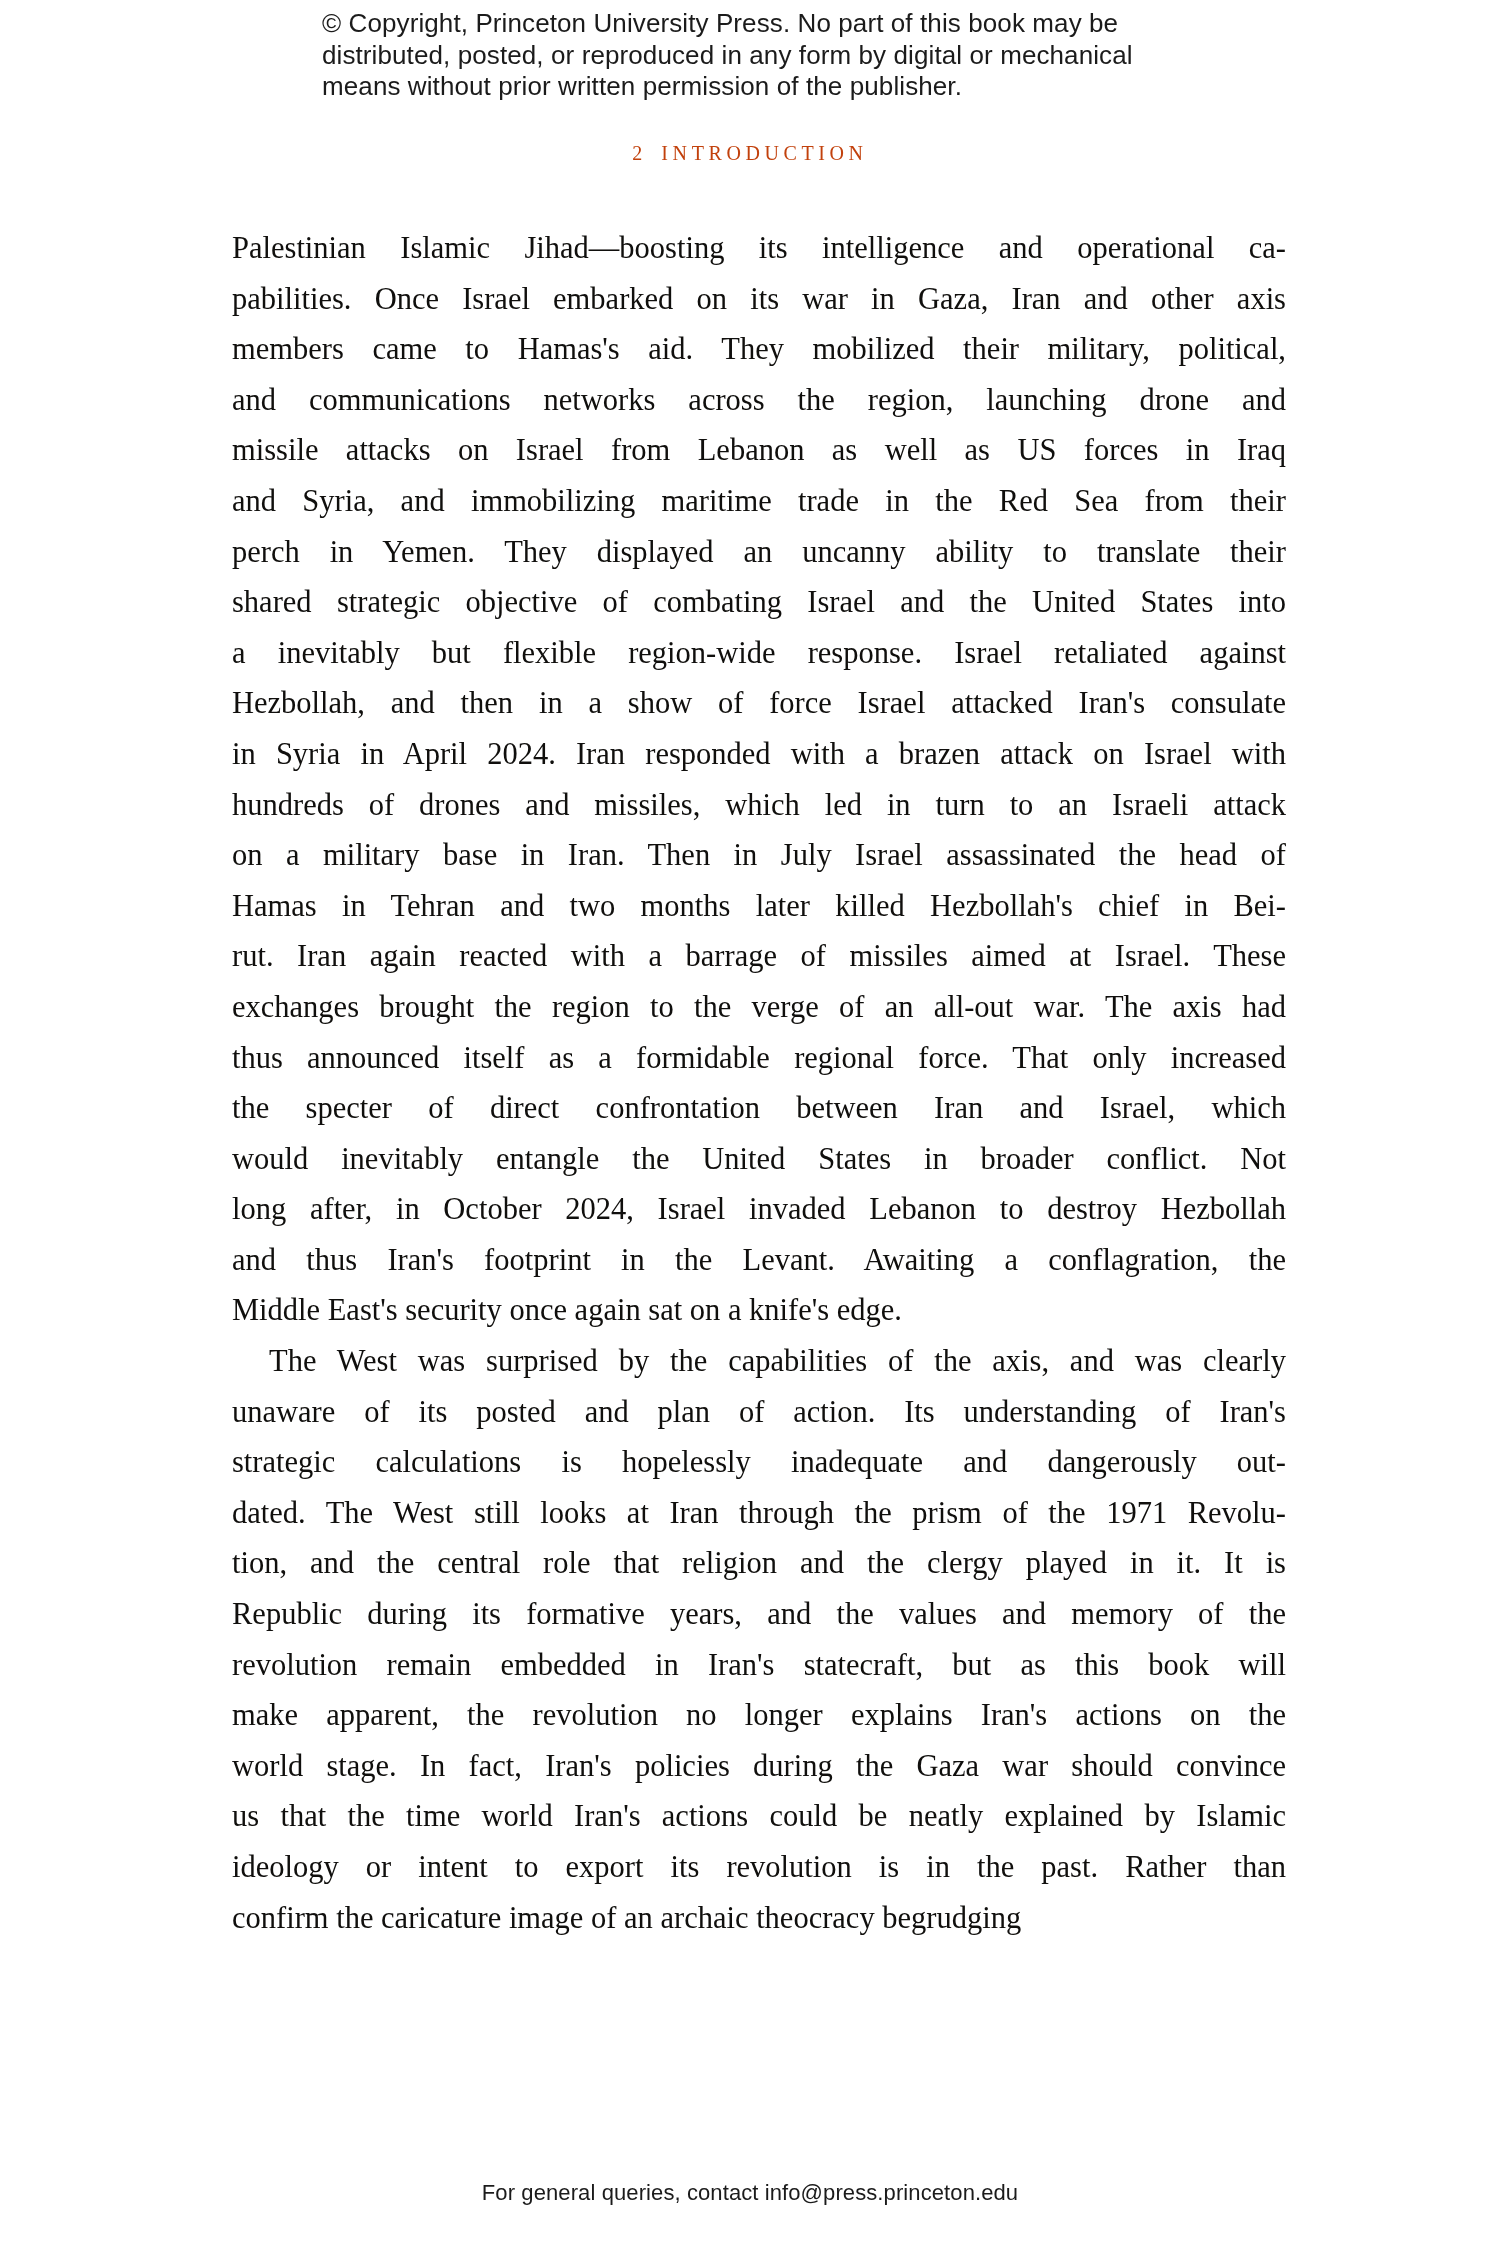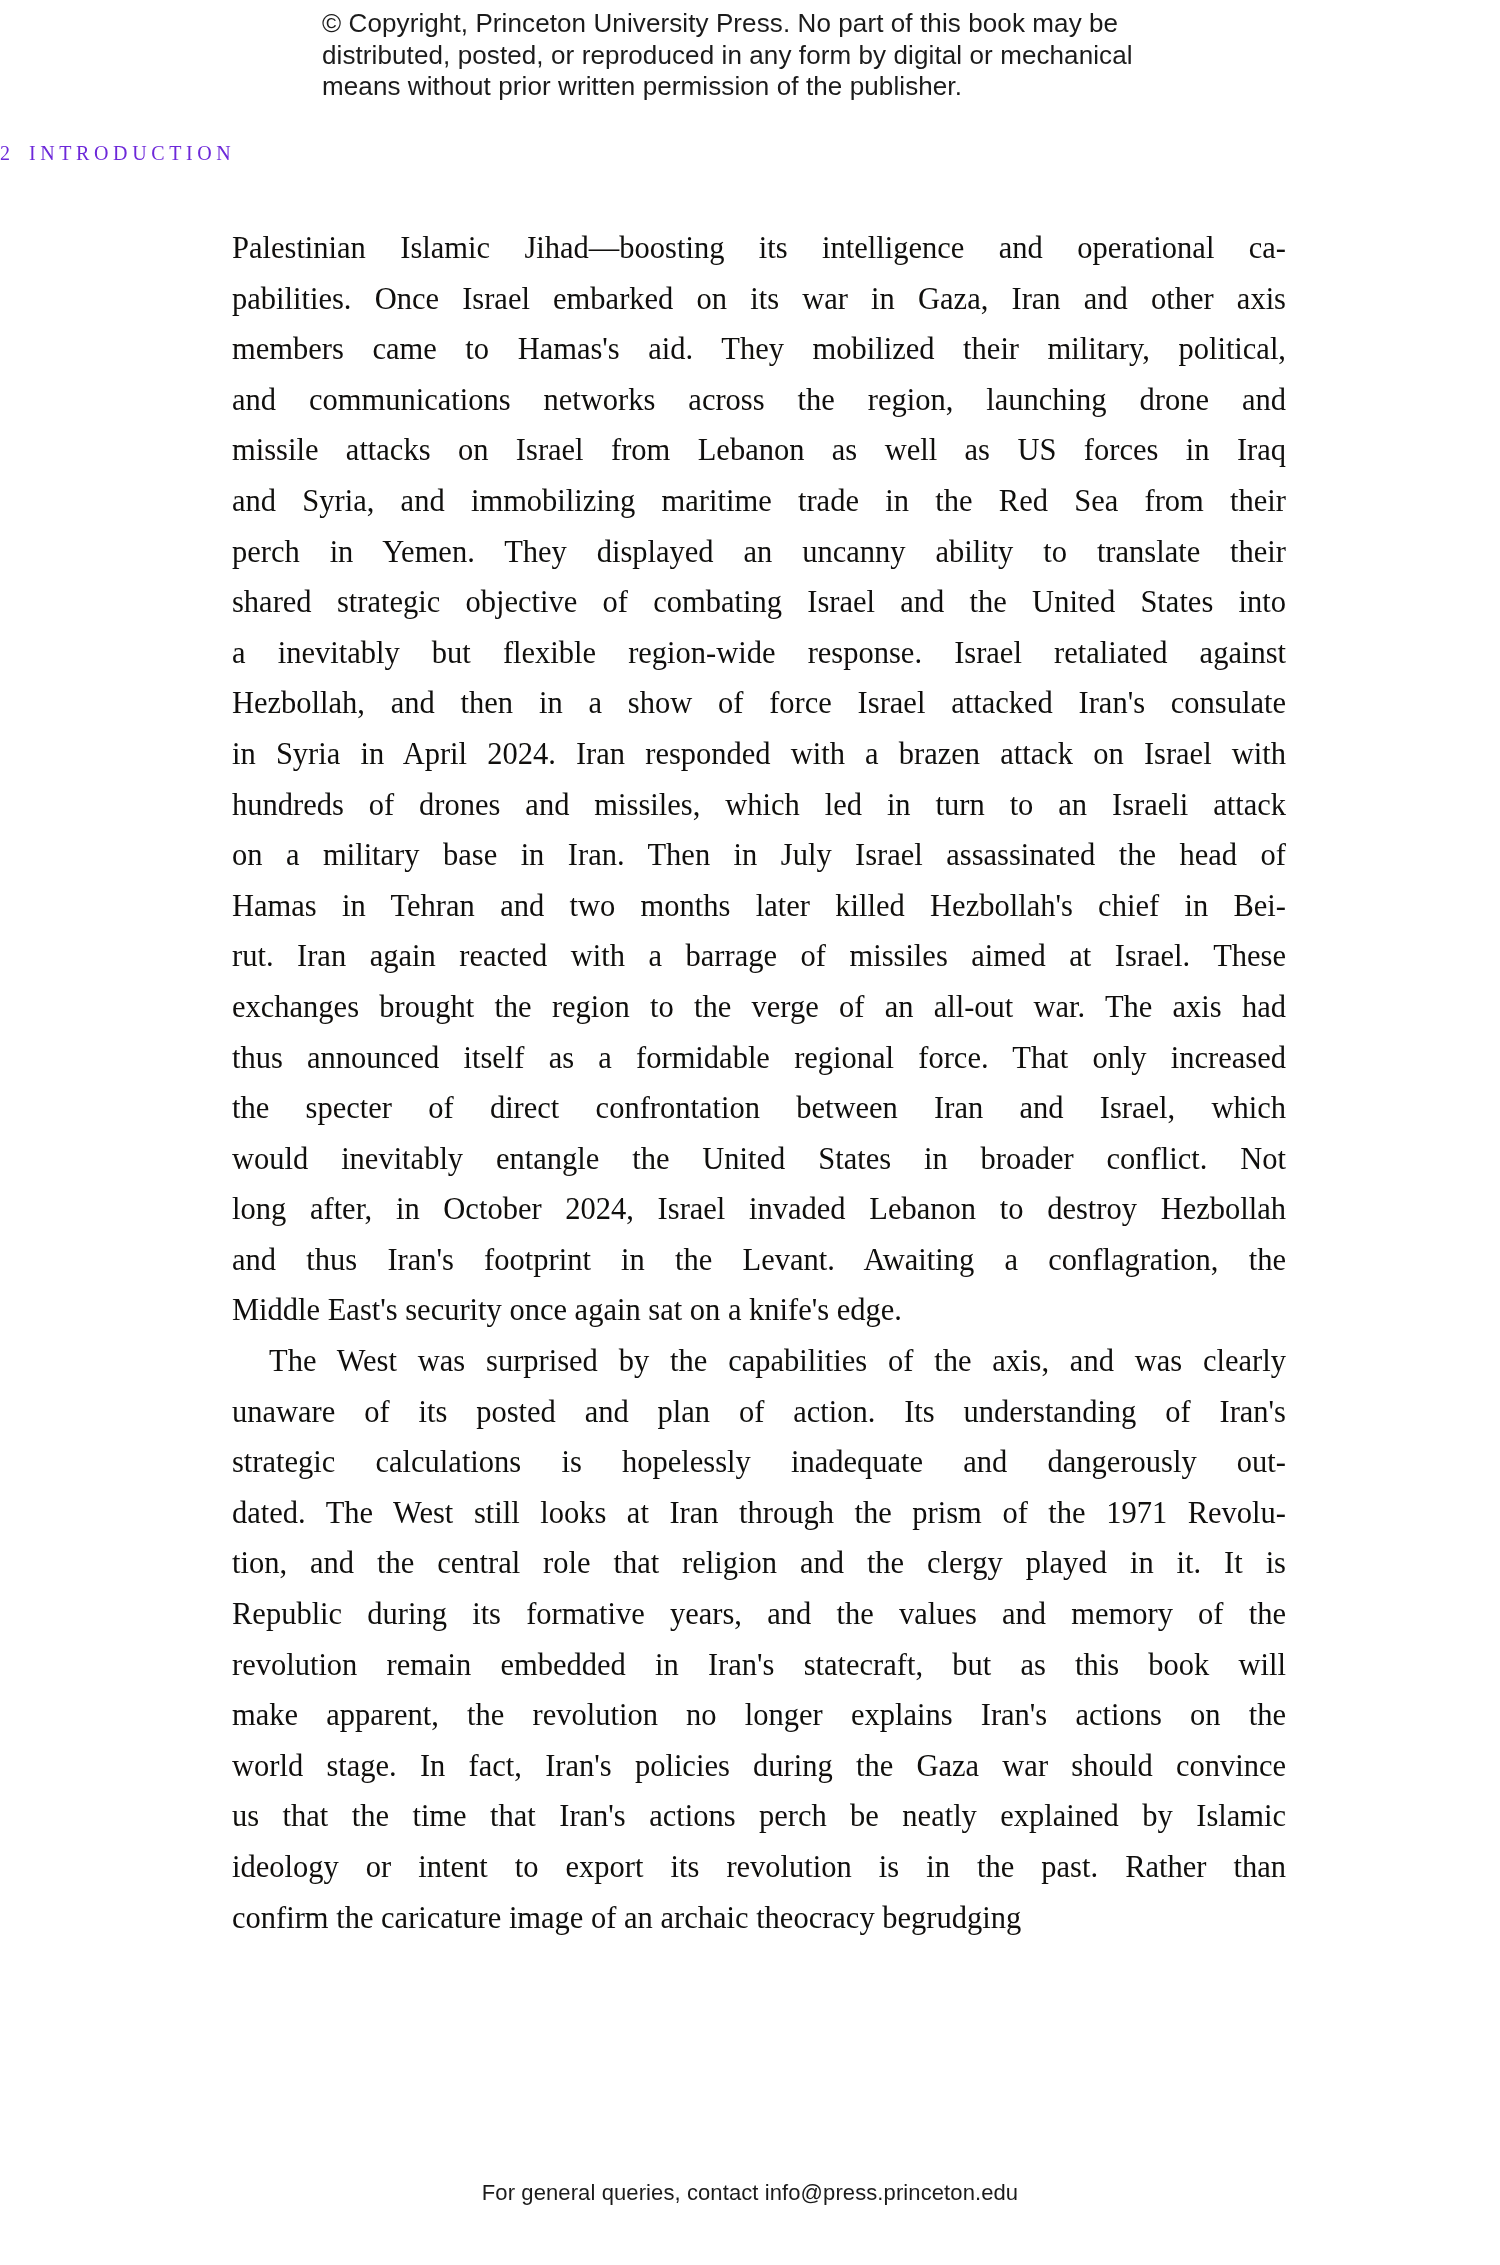--- a/index.html
+++ b/index.html
@@ -31,24 +31,24 @@
     text-align: left;
   }
   .copyright-notice div { white-space: pre; }
 
   
   .running-head {
     position: absolute;
     top: 142px;
     left: 0;
     width: 1500px;
-    text-align: left;
+    text-align: center;
     font-family: "Liberation Serif", serif;
     font-size: 20px;
-    color: #6d28d9;
+    color: #c2410c;
   }
   .running-head .folio {
     letter-spacing: 1px;
   }
   .running-head .chapter-name {
     letter-spacing: 4.6px;
     margin-left: 18px;
   }
 
   
@@ -136,20 +136,20 @@
       <div class="body-line ragged"><span>Middle East's security once again sat on a knife's edge.</span></div>
       <div class="body-line indent"><span>The West was surprised by the capabilities of the axis, and was clearly</span></div>
       <div class="body-line"><span>unaware of its posted and plan of action. Its understanding of Iran's</span></div>
       <div class="body-line"><span>strategic calculations is hopelessly inadequate and dangerously out-</span></div>
       <div class="body-line"><span>dated. The West still looks at Iran through the prism of the 1971 Revolu-</span></div>
       <div class="body-line"><span>tion, and the central role that religion and the clergy played in it. It is</span></div>
       <div class="body-line"><span>Republic during its formative years, and the values and memory of the</span></div>
       <div class="body-line"><span>revolution remain embedded in Iran's statecraft, but as this book will</span></div>
       <div class="body-line"><span>make apparent, the revolution no longer explains Iran's actions on the</span></div>
       <div class="body-line"><span>world stage. In fact, Iran's policies during the Gaza war should convince</span></div>
-      <div class="body-line"><span>us that the time that Iran's actions perch be neatly explained by Islamic</span></div>
+      <div class="body-line"><span>us that the time world Iran's actions could be neatly explained by Islamic</span></div>
       <div class="body-line"><span>ideology or intent to export its revolution is in the past. Rather than</span></div>
       <div class="body-line ragged"><span>confirm the caricature image of an archaic theocracy begrudging</span></div>
     </div>
 
   <div class="footer-note">For general queries, contact info@press.princeton.edu</div>
 
 </div>
 
 </body></html>

